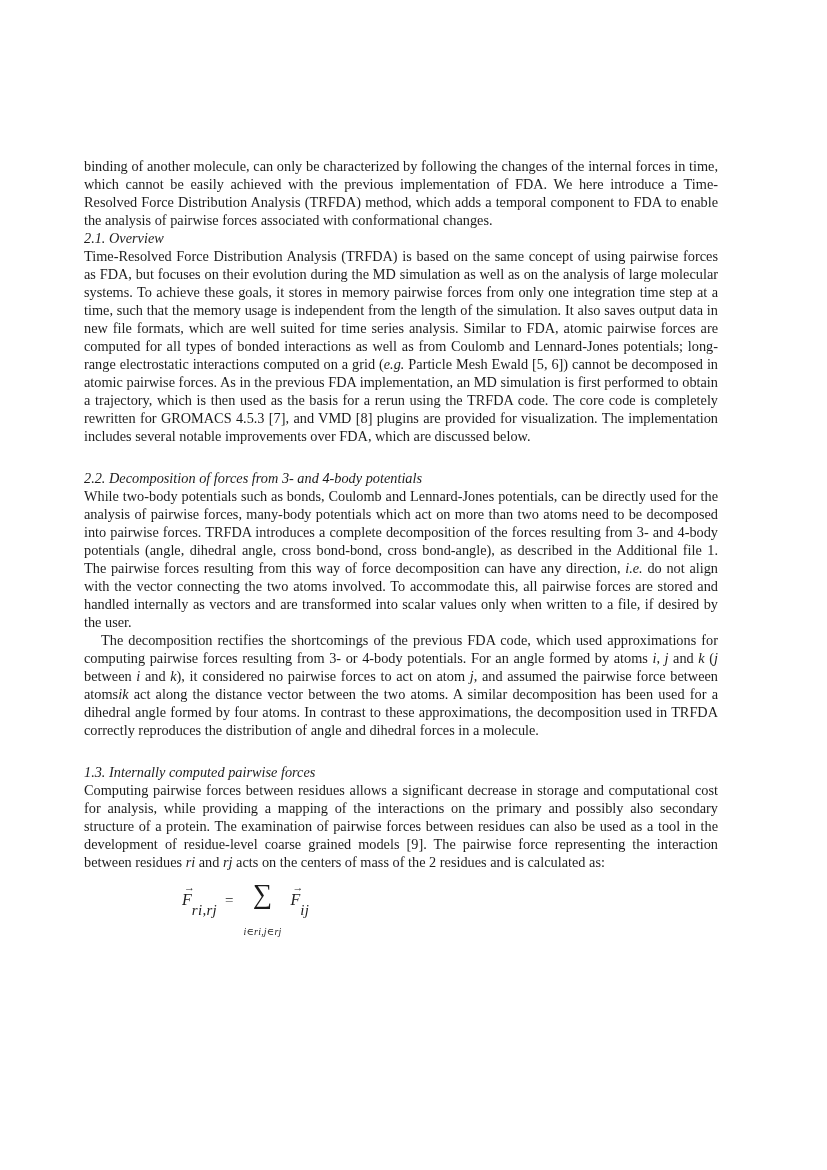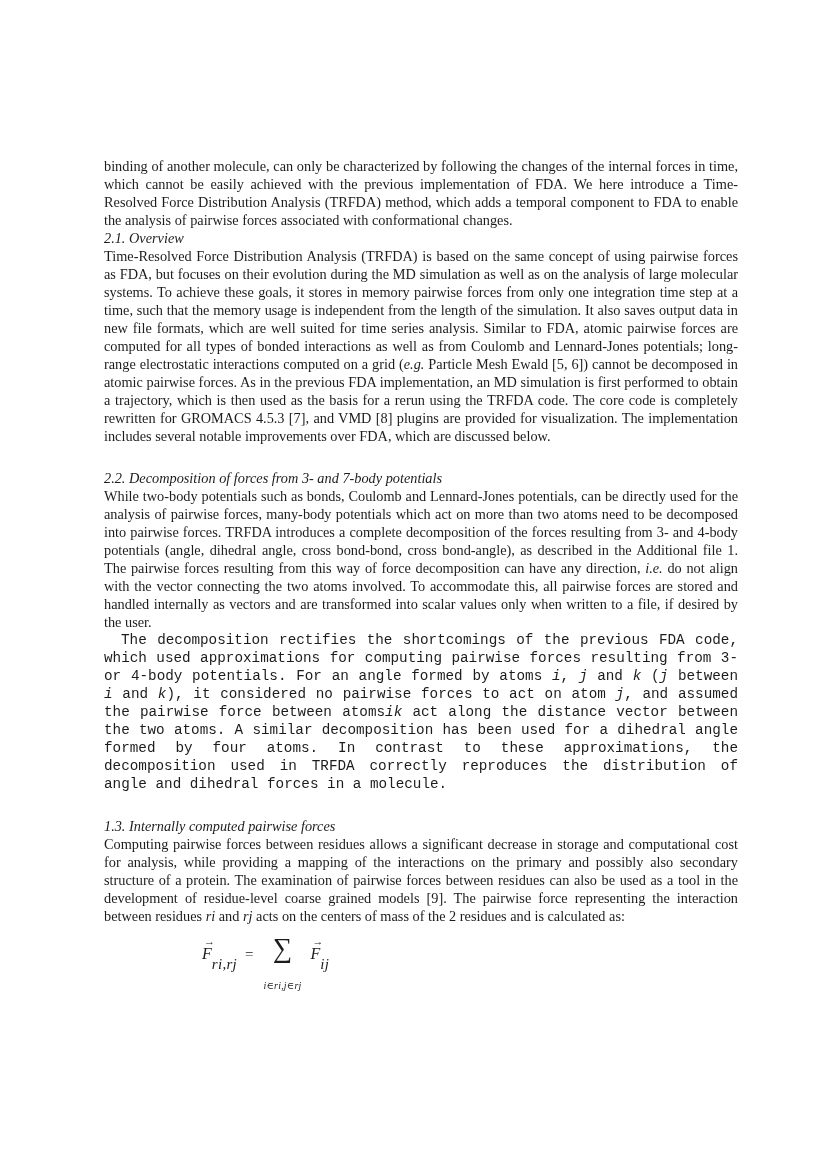--- a/index.html
+++ b/index.html
@@ -10,21 +10,21 @@
   }
   .page {
     position: relative;
     width: 827px; height: 1170px;
     background: #ffffff;
     color: #1c1c1c;
     overflow: hidden;
   }
   .content {
     position: absolute;
-    left: 104px; top: 157px;
+    left: 84px; top: 157px;
     width: 634px;
   }
   .body-text {
     margin: 0;
     font-size: 14.3px;
     line-height: 18px;
     text-align: justify;
     color: #1c1c1c;
   }
   .sec-heading {
@@ -36,21 +36,21 @@
   }
   .subsec-heading {
     margin: 0;
     font-size: 14.3px;
     line-height: 18px;
     font-weight: normal;
     font-style: italic;
     color: #1c1c1c;
   }
   .subsec-heading.spaced { margin-top: 24px; }
-  .indent { text-indent: 17px; font-family: Liberation Mono, monospace; }
+  .indent { text-indent: 17px; }
   .it { font-style: italic; }
 
   
   .equation {
     margin: 10px 0 0 98px;
     display: flex;
     align-items: flex-start;
     font-size: 15px;
     color: #1c1c1c;
   }
@@ -81,21 +81,21 @@
 <div class="page">
   <div class="content">
 
     <p class="body-text"><span>binding of another molecule, can only be characterized by following the changes of the internal forces in time, which cannot be easily achieved with the previous implementation of FDA. We here introduce a Time-Resolved Force Distribution Analysis (TRFDA) method, which adds a temporal component to FDA to enable the analysis of pairwise forces associated with conformational changes.</span></p>
 
 
     <h3 class="subsec-heading">2.1. Overview</h3>
 
     <p class="body-text"><span>Time-Resolved Force Distribution Analysis (TRFDA) is based on the same concept of using pairwise forces as FDA, but focuses on their evolution during the MD simulation as well as on the analysis of large molecular systems. To achieve these goals, it stores in memory pairwise forces from only one integration time step at a time, such that the memory usage is independent from the length of the simulation. It also saves output data in new file formats, which are well suited for time series analysis. Similar to FDA, atomic pairwise forces are computed for all types of bonded interactions as well as from Coulomb and Lennard-Jones potentials; long-range electrostatic interactions computed on a grid (</span><span class="it">e.g.</span><span> Particle Mesh Ewald [5, 6]) cannot be decomposed in atomic pairwise forces. As in the previous FDA implementation, an MD simulation is first performed to obtain a trajectory, which is then used as the basis for a rerun using the TRFDA code. The core code is completely rewritten for GROMACS 4.5.3 [7], and VMD [8] plugins are provided for visualization. The implementation includes several notable improvements over FDA, which are discussed below.</span></p>
 
-    <h3 class="subsec-heading spaced">2.2. Decomposition of forces from 3- and 7-body potentials</h3>
+    <h3 class="subsec-heading spaced">2.2. Decomposition of forces from 3- and 4-body potentials</h3>
 
     <p class="body-text"><span>While two-body potentials such as bonds, Coulomb and Lennard-Jones potentials, can be directly used for the analysis of pairwise forces, many-body potentials which act on more than two atoms need to be decomposed into pairwise forces. TRFDA introduces a complete decomposition of the forces resulting from 3- and 4-body potentials (angle, dihedral angle, cross bond-bond, cross bond-angle), as described in the Additional file 1. The pairwise forces resulting from this way of force decomposition can have any direction, </span><span class="it">i.e.</span><span> do not align with the vector connecting the two atoms involved. To accommodate this, all pairwise forces are stored and handled internally as vectors and are transformed into scalar values only when written to a file, if desired by the user.</span></p>
 
     <p class="body-text indent"><span>The decomposition rectifies the shortcomings of the previous FDA code, which used approximations for computing pairwise forces resulting from 3- or 4-body potentials. For an angle formed by atoms </span><span class="it">i</span><span>, </span><span class="it">j</span><span> and </span><span class="it">k</span><span> (</span><span class="it">j</span><span> between </span><span class="it">i</span><span> and </span><span class="it">k</span><span>), it considered no pairwise forces to act on atom </span><span class="it">j</span><span>, and assumed the pairwise force between atoms</span><span class="it">ik</span><span> act along the distance vector between the two atoms. A similar decomposition has been used for a dihedral angle formed by four atoms. In contrast to these approximations, the decomposition used in TRFDA correctly reproduces the distribution of angle and dihedral forces in a molecule.</span></p>
 
     <h3 class="subsec-heading spaced">1.3. Internally computed pairwise forces</h3>
 
     <p class="body-text"><span>Computing pairwise forces between residues allows a significant decrease in storage and computational cost for analysis, while providing a mapping of the interactions on the primary and possibly also secondary structure of a protein. The examination of pairwise forces between residues can also be used as a tool in the development of residue-level coarse grained models [9]. The pairwise force representing the interaction between residues </span><span class="it">ri</span><span> and </span><span class="it">rj</span><span> acts on the centers of mass of the 2 residues and is calculated as:</span></p>
 
     <div class="equation">

